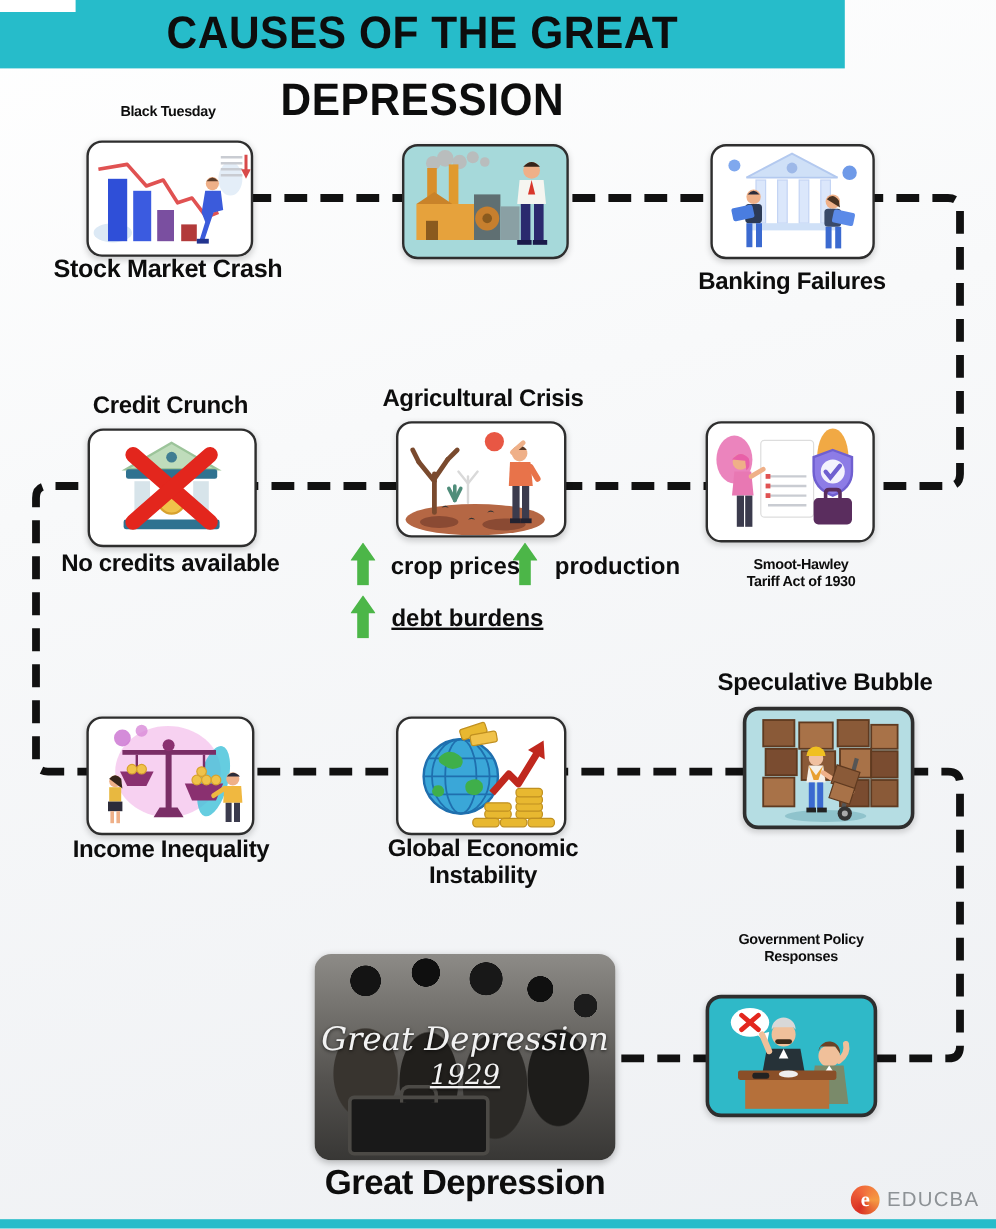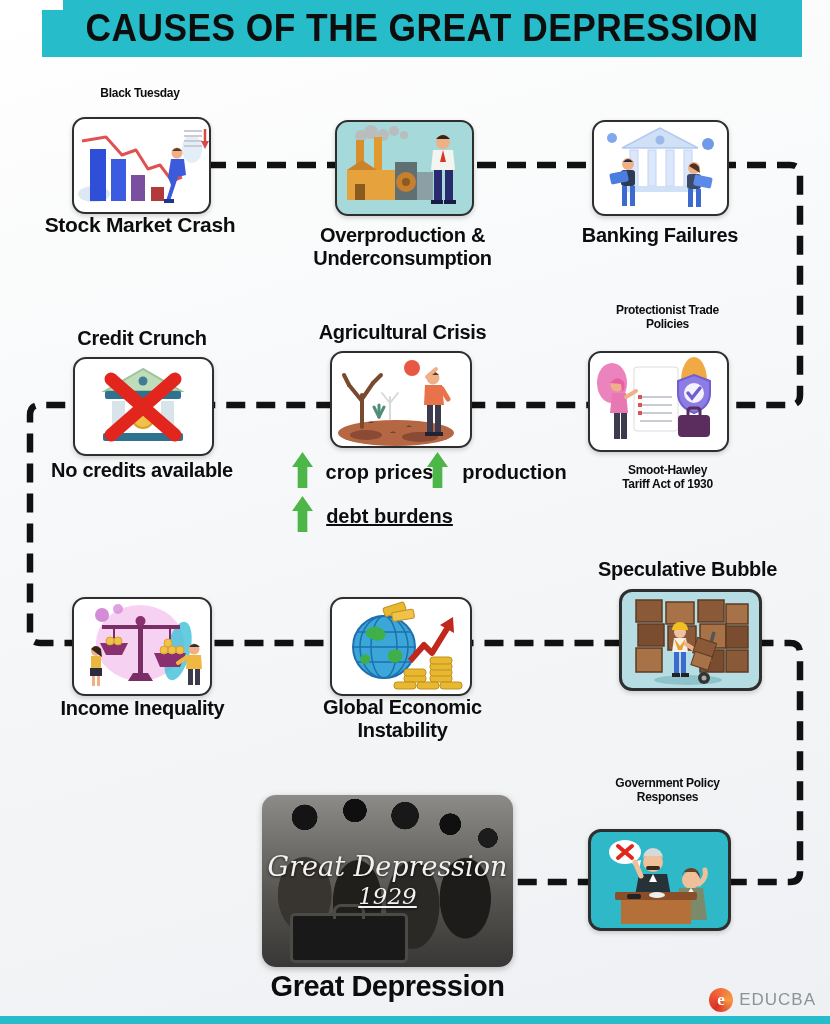--- a/index.html
+++ b/index.html
@@ -1,20 +1,20 @@
 <!DOCTYPE html>
 <html><head>
 <meta charset="utf-8">
 <style>
   html,body{margin:0;padding:0;background:#e9eaec;}
   .page{position:relative;width:830px;height:1024px;overflow:hidden;
         background:linear-gradient(165deg,#ffffff 0%,#f8f9fa 35%,#eef0f3 100%);
         font-family:"Liberation Sans",sans-serif;}
   
-  .header{position:absolute;left:0;top:0;width:760px;height:57px;background:#26bcca;z-index:5;margin-left:42px;}
+  .header{position:absolute;left:0;top:0;width:704px;height:57px;background:#26bcca;z-index:5;}
   .header h1{margin:0;height:57px;line-height:56px;text-align:center;color:#0d0d0d;
              font-size:38px;font-weight:800;letter-spacing:0.5px;transform:scaleX(.93);}
   .notch{position:absolute;left:0;top:0;width:63px;height:10px;background:#ffffff;z-index:6;}
   .footerbar{position:absolute;left:0;bottom:0;width:830px;height:8px;background:#26bcca;z-index:5;}
   
   .lines{position:absolute;left:0;top:0;z-index:1;}
   
   .nodebox{position:absolute;background:#ffffff;border:2px solid #2e2e2e;border-radius:13px;
            box-shadow:0 2px 5px rgba(0,0,0,.18);overflow:hidden;z-index:2;}
   .nodebox svg{display:block;width:100%;height:100%;}
@@ -124,24 +124,20 @@
       <circle cx="106" cy="20" r="7" fill="#efb088"></circle>
       <path d="M99 17 q7 -8 14 0" fill="#35241a"></path>
       <path d="M96 28 L116 28 L118 48 L94 48 Z" fill="#f5f5f0"></path>
       <polygon points="106,28 103,40 109,40" fill="#d8362a"></polygon>
       <rect x="97" y="48" width="8" height="30" fill="#2a2a6e"></rect>
       <rect x="108" y="48" width="8" height="30" fill="#2a2a6e"></rect>
       <rect x="94" y="78" width="12" height="4" fill="#1a1a4a"></rect>
       <rect x="107" y="78" width="12" height="4" fill="#1a1a4a"></rect>
     </svg>
   </div>
-  <div class="lbl s20" style="left:310px;top:224px;width:185px;">
-    <div>Overproduction &amp;</div>
-    <div>Underconsumption</div>
-  </div>
 
   <div class="nodebox" style="left:592px;top:120px;width:133px;height:92px;">
     <svg viewBox="0 0 133 92">
       <circle cx="18" cy="16" r="5" fill="#7fa8ee"></circle>
       <circle cx="114" cy="22" r="6" fill="#6f9ae8"></circle>
       <polygon points="66,6 28,26 104,26" fill="#cfe0f7" stroke="#b3c9ef" stroke-width="1.5"></polygon>
       <circle cx="66" cy="18" r="4.5" fill="#9db8e8"></circle>
       <rect x="36" y="28" width="8" height="36" fill="#dbe7fb" stroke="#c3d4f4"></rect>
       <rect x="54" y="28" width="8" height="36" fill="#dbe7fb" stroke="#c3d4f4"></rect>
       <rect x="72" y="28" width="8" height="36" fill="#dbe7fb" stroke="#c3d4f4"></rect>
@@ -226,24 +222,20 @@
     </svg>
   </div>
 
   <div class="uparrow" style="left:292px;top:452px;"></div>
   <div class="ind-lbl" style="left:322px;top:461px;width:115px;">crop prices</div>
   <div class="uparrow" style="left:427px;top:452px;"></div>
   <div class="ind-lbl" style="left:457px;top:461px;width:115px;">production</div>
   <div class="uparrow" style="left:292px;top:496px;"></div>
   <div class="ind-lbl" style="left:322px;top:505px;width:135px;text-decoration:underline;">debt burdens</div>
 
-  <div class="lbl s19" style="left:570px;top:304px;width:195px;">
-    <div>Protectionist Trade</div>
-    <div>Policies</div>
-  </div>
 
   <div class="nodebox" style="left:588px;top:351px;width:137px;height:97px;">
     <svg viewBox="0 0 137 97">
       <ellipse cx="22" cy="30" rx="15" ry="20" fill="#e86fb1" opacity=".85"></ellipse>
       <ellipse cx="104" cy="28" rx="13" ry="24" fill="#f0a030" opacity=".9"></ellipse>
       <rect x="44" y="14" width="44" height="64" rx="3" fill="#ffffff" stroke="#dddddd"></rect>
       <g stroke="#c9ccd2" stroke-width="2">
         <line x1="50" y1="44" x2="82" y2="44"></line>
           <line x1="50" y1="52" x2="82" y2="52"></line>
         <line x1="50" y1="60" x2="82" y2="60"></line>

